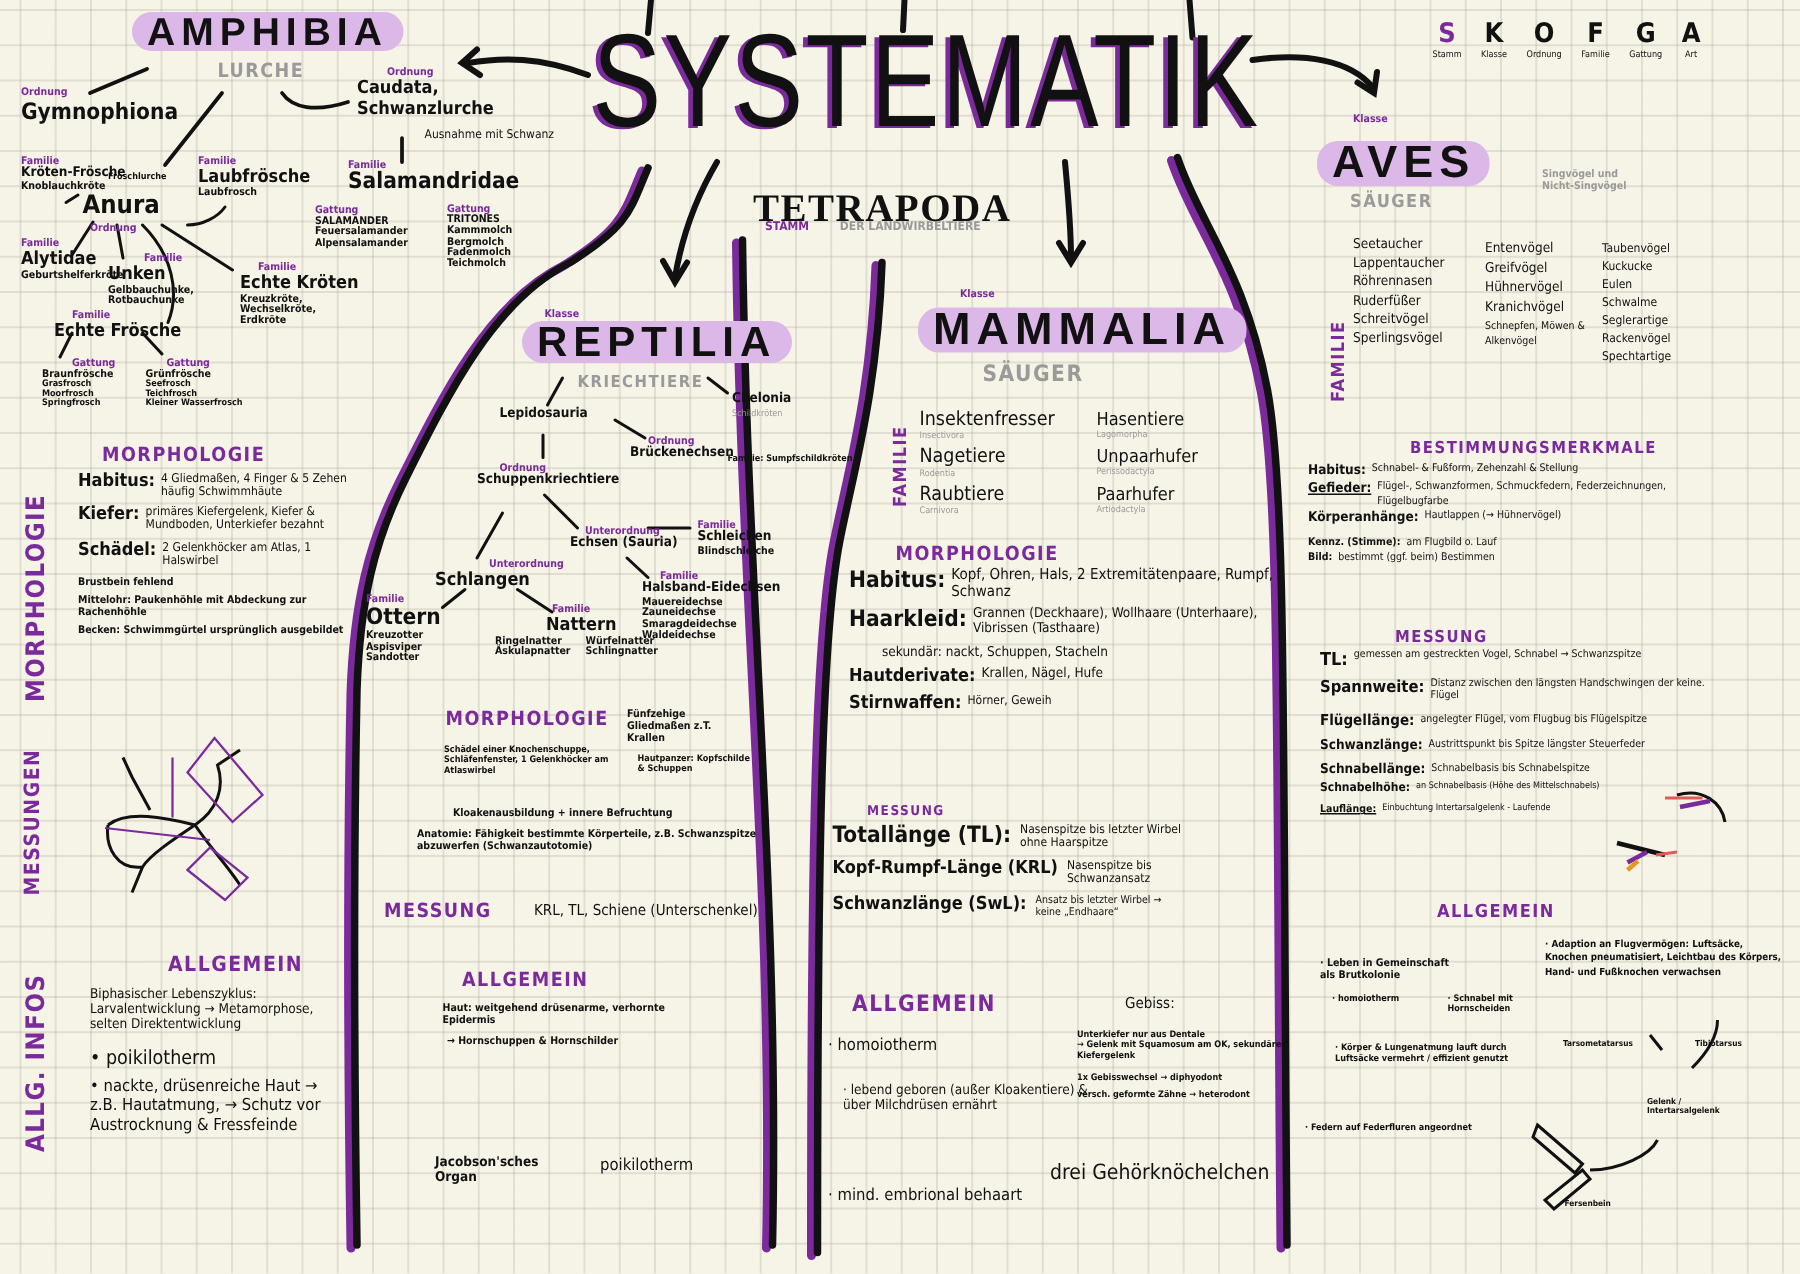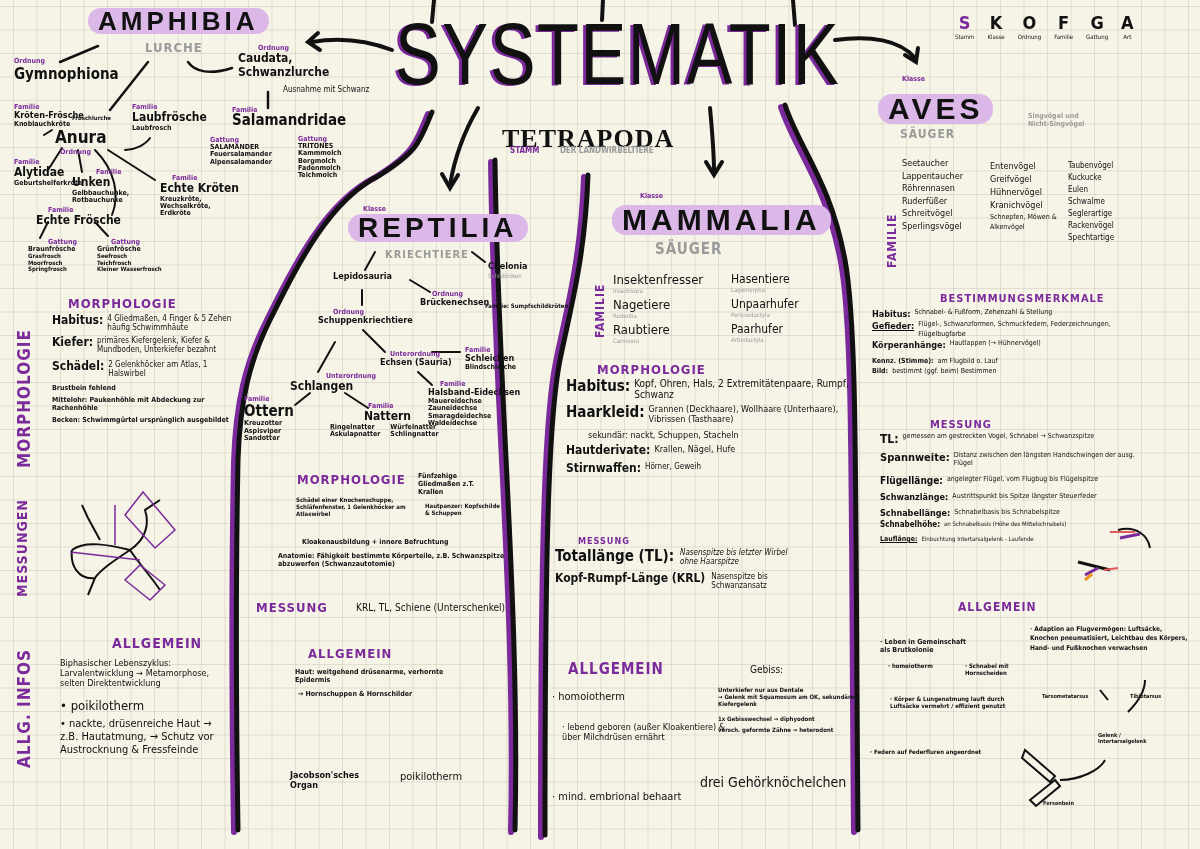--- a/index.html
+++ b/index.html
@@ -385,25 +385,29 @@
     <div style="display:flex;gap:4px;">
         <span class="label-m">Stirnwaffen:</span>
         <span style="font-size:8px;">Hörner, Geweih</span>
       </div>
   </div>
 
   <div class="abs sec-h" style="left:578px;top:536px;font-size:9px;">MESSUNG</div>
   <div class="abs" style="left:555px;top:548px;width:300px;">
     <div style="display:flex;gap:6px;margin-bottom:6px;">
         <span class="label-l">Totallänge (TL):</span>
-        <span style="font-size:8px;white-space:normal;width:120px;font-style:italic;">Nasenspitze bis letzter Wirbel ohne Haarspitze</span>
+        <span style="font-size:8px;white-space:normal;width:120px;">Nasenspitze bis letzter Wirbel ohne Haarspitze</span>
       </div>
     <div style="display:flex;gap:6px;margin-bottom:6px;">
         <span class="label-m">Kopf-Rumpf-Länge (KRL)</span>
         <span style="font-size:8px;white-space:normal;width:100px;">Nasenspitze bis Schwanzansatz</span>
+      </div>
+    <div style="display:flex;gap:6px;">
+        <span class="label-m">Schwanzlänge (SwL):</span>
+        <span style="font-size:7px;white-space:normal;width:100px;">Ansatz bis letzter Wirbel → keine „Endhaare“</span>
       </div>
   </div>
 
   <div class="abs sec-h" style="left:568px;top:660px;font-size:15px;">ALLGEMEIN</div>
   <div class="abs" style="left:552px;top:690px;font-size:11px;">· <span>homoiotherm</span></div>
   <div class="abs" style="left:562px;top:722px;width:175px;white-space:normal;font-size:9px;">· <span>lebend geboren (außer Kloakentiere) &amp; über Milchdrüsen ernährt</span></div>
   <div class="abs" style="left:552px;top:790px;font-size:11px;">· <span>mind. embrional behaart</span></div>
   <div class="abs" style="left:750px;top:664px;font-size:10px;">Gebiss:</div>
   <div class="abs" style="left:718px;top:686px;width:140px;font-size:6px;font-weight:700;">
     <div>Unterkiefer nur aus Dentale</div>
@@ -470,21 +474,21 @@
   </div>
 
   <div class="abs sec-h" style="left:930px;top:418px;font-size:11px;">MESSUNG</div>
   <div class="abs" style="left:880px;top:432px;width:265px;font-size:7px;">
     <div style="display:flex;gap:4px;margin-bottom:5px;">
         <b style="font-size:12px;">TL:</b>
         <span>gemessen am gestreckten Vogel, Schnabel → Schwanzspitze</span>
       </div>
     <div style="display:flex;gap:4px;margin-bottom:8px;">
         <b style="font-size:11px;">Spannweite:</b>
-        <span style="white-space:normal;">Distanz zwischen den längsten Handschwingen der ausg. Flügel</span>
+        <span style="white-space:normal;">Distanz zwischen den längsten Handschwingen der keine. Flügel</span>
       </div>
     <div style="display:flex;gap:4px;margin-bottom:6px;">
         <b style="font-size:10px;">Flügellänge:</b>
         <span>angelegter Flügel, vom Flugbug bis Flügelspitze</span>
       </div>
     <div style="display:flex;gap:4px;margin-bottom:6px;">
         <b style="font-size:9px;">Schwanzlänge:</b>
         <span>Austrittspunkt bis Spitze längster Steuerfeder</span>
       </div>
     <div style="display:flex;gap:4px;margin-bottom:2px;">

